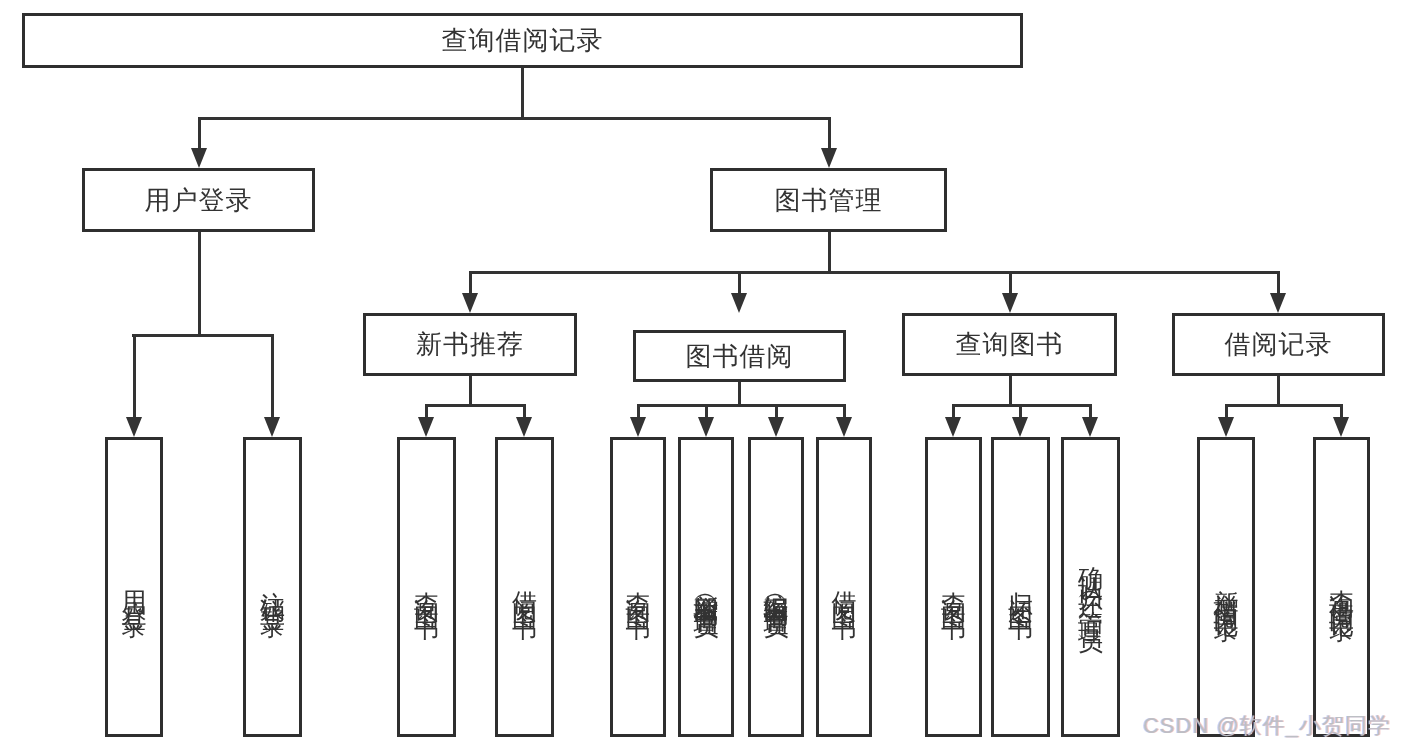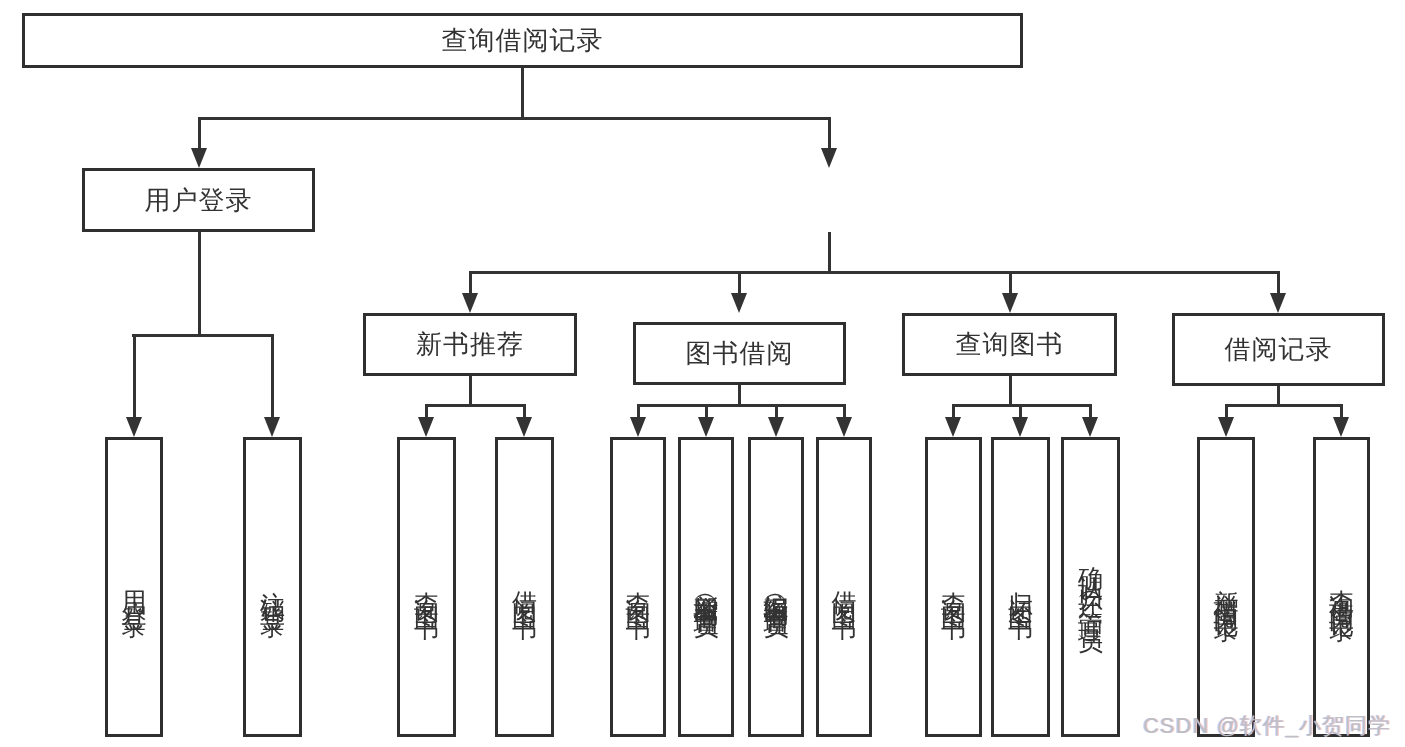--- a/index.html
+++ b/index.html
@@ -98,31 +98,34 @@
   <div class="vline" style="left:1340px;top:404px;height:15px"></div>
   <div class="arrow" style="left:1333px;top:417px"></div>
 
   <div class="hnode" style="left:22px;top:13px;width:1001px;height:55px">
     <span>查询借阅记录</span>
   </div>
 
   <div class="hnode" style="left:82px;top:168px;width:233px;height:64px">
     <span>用户登录</span>
   </div>
+  <div class="hnode" style="left:710px;top:168px;width:237px;height:64px">
+    <span>图书管理</span>
+  </div>
 
   <div class="hnode" style="left:363px;top:313px;width:214px;height:63px">
     <span>新书推荐</span>
   </div>
-  <div class="hnode" style="left:633px;top:322px;width:213px;height:63px">
+  <div class="hnode" style="left:633px;top:330px;width:213px;height:52px">
     <span>图书借阅</span>
   </div>
   <div class="hnode" style="left:902px;top:313px;width:215px;height:63px">
     <span>查询图书</span>
   </div>
-  <div class="hnode" style="left:1172px;top:313px;width:213px;height:73px">
+  <div class="hnode" style="left:1172px;top:313px;width:213px;height:63px">
     <span>借阅记录</span>
   </div>
 
   <div class="vnode" style="left:105px;top:437px;width:58px;height:300px">
     <span class="vtext ls8">用户登录</span>
   </div>
   <div class="vnode" style="left:243px;top:437px;width:59px;height:300px">
     <span class="vtext ls8">注销登录</span>
   </div>
 

